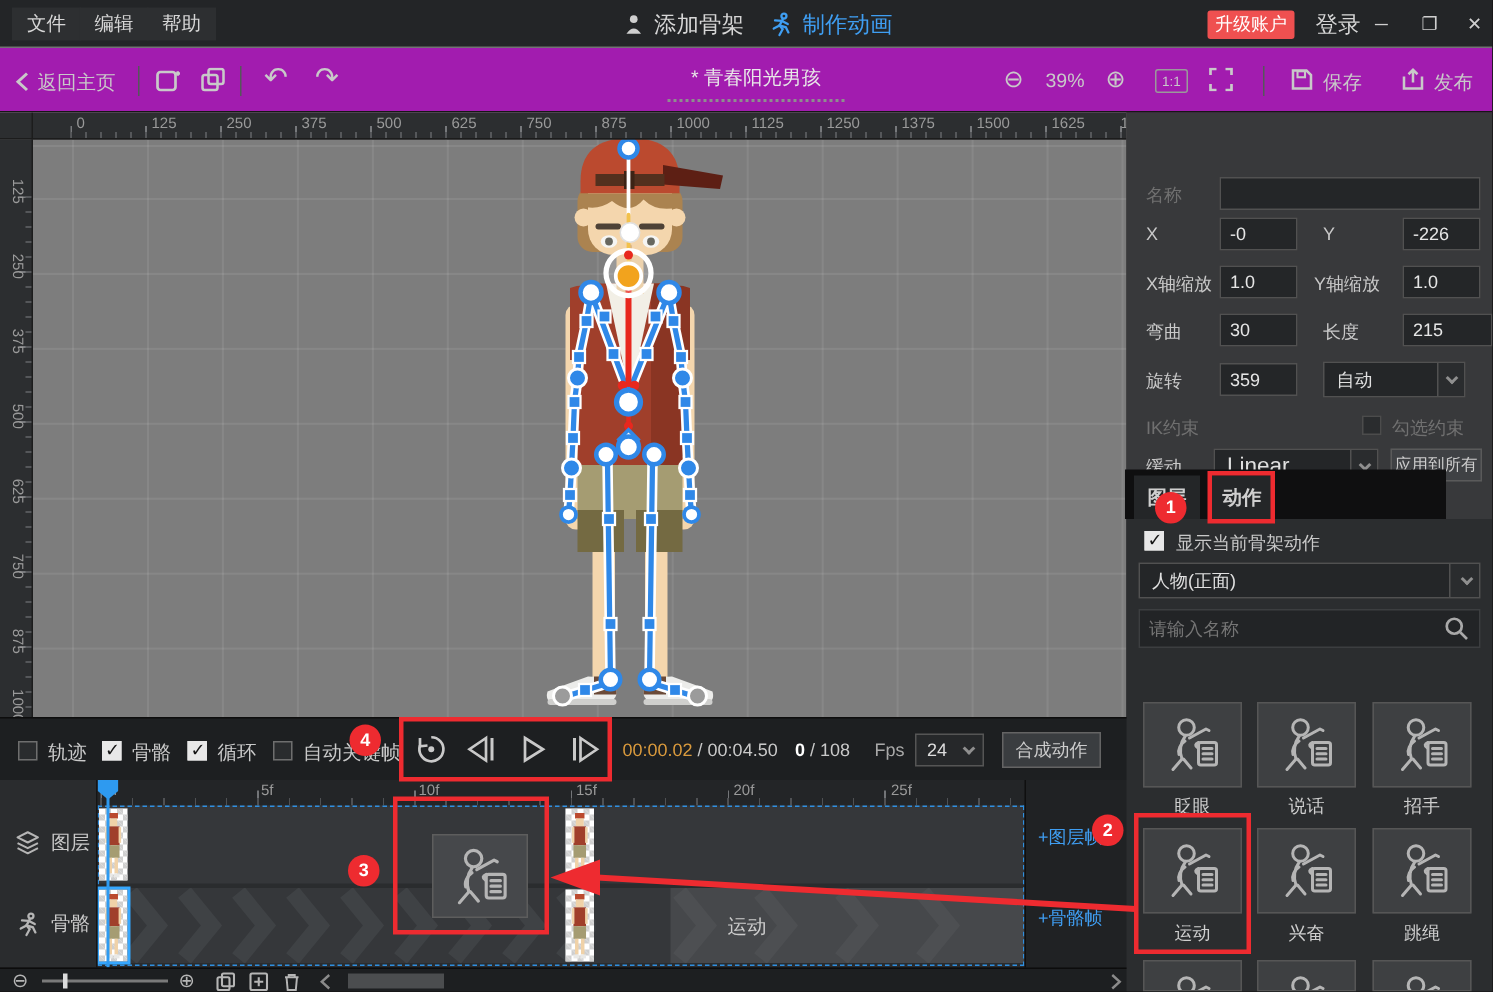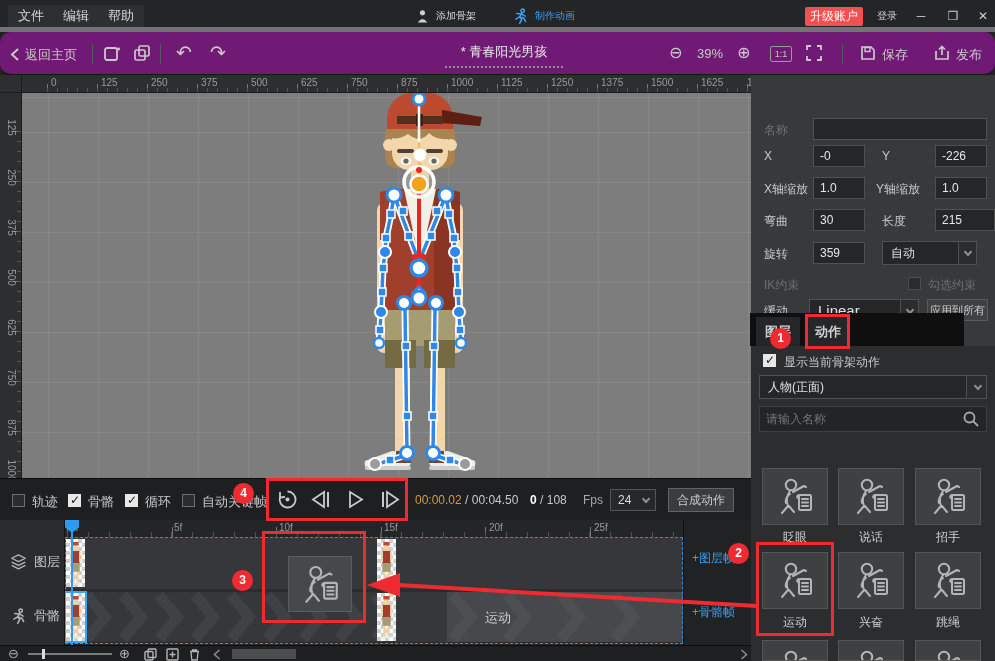--- a/index.html
+++ b/index.html
@@ -1,29 +1,29 @@
 <!DOCTYPE html>
 <html><head>
 <meta charset="utf-8">
 <style>
   * { margin:0; padding:0; box-sizing:border-box; }
   html,body { background:#111; }
   body { font-family:"Liberation Sans","DejaVu Sans",sans-serif; }
   #app { position:relative; width:995px; height:661px; background:#222; overflow:hidden; color:#ccc; font-size:12px; }
 
   
-  #menubar { position:absolute; left:0; top:0; width:995px; height:32px; background:#232527; border-bottom:5px solid #737373; }
+  #menubar { position:absolute; left:0; top:0; width:995px; height:32px; background:#232527; border-bottom:1px solid #737373; }
   .menu-item { position:absolute; top:5px; height:22px; line-height:22px; padding:0 10px; background:#2d2f31; color:#d6d6d6; font-size:13px; }
-  .mb-group { position:absolute; top:0; height:32px; display:flex; align-items:center; gap:6px; color:#d6d6d6; font-size:10px; }
+  .mb-group { position:absolute; top:0; height:32px; display:flex; align-items:center; gap:6px; color:#d6d6d6; font-size:15px; }
   .blue-text { color:#3f9ef2; }
   #upgrade-btn { position:absolute; left:805px; top:7px; width:58px; height:19px; background:#ef5050; color:#fff; font-size:12px; text-align:center; line-height:19px; border-radius:2px; }
   .winbtn { position:absolute; top:0; width:26px; height:32px; text-align:center; line-height:32px; color:#cfcfcf; font-size:12px; }
 
   
-  #toolbar { position:absolute; left:0; top:32px; width:995px; height:43px; background:#701a75; border-bottom:1px solid #161616;border-radius:11px; }
+  #toolbar { position:absolute; left:0; top:32px; width:995px; height:43px; background:#a21caf; border-bottom:1px solid #161616; }
   .tb-sep { position:absolute; top:12px; width:1px; height:20px; background:#55575a; }
   .tb-ico { position:absolute; top:13px; color:#c9c9c9; }
   .tb-text { position:absolute; top:14px; color:#c9c9c9; font-size:13px; }
   #doc-title { position:absolute; left:445px; top:11px; width:118px; text-align:center; color:#e8e8e8; font-size:13px; padding-bottom:5px; border-bottom:2px dotted #8e8e8e; white-space:nowrap; }
   .one2one { position:absolute; top:14px; width:22px; height:16px; border:1px solid #9a9a9a; border-radius:2px; color:#c9c9c9; font-size:9px; text-align:center; line-height:14px; }
 
   
   #canvas-wrap { position:absolute; left:0; top:75px; width:751px; height:403px; background:#7d7d7d; overflow:hidden; }
   #ruler-corner { position:absolute; left:0; top:0; width:22px; height:18px; background:#2c2e30; border-right:1px solid #1c1c1c; border-bottom:1px solid #1c1c1c; }
   #hruler { position:absolute; left:22px; top:0; width:729px; height:18px; background:#2c2e30; border-bottom:1px solid #1c1c1c; overflow:hidden;

